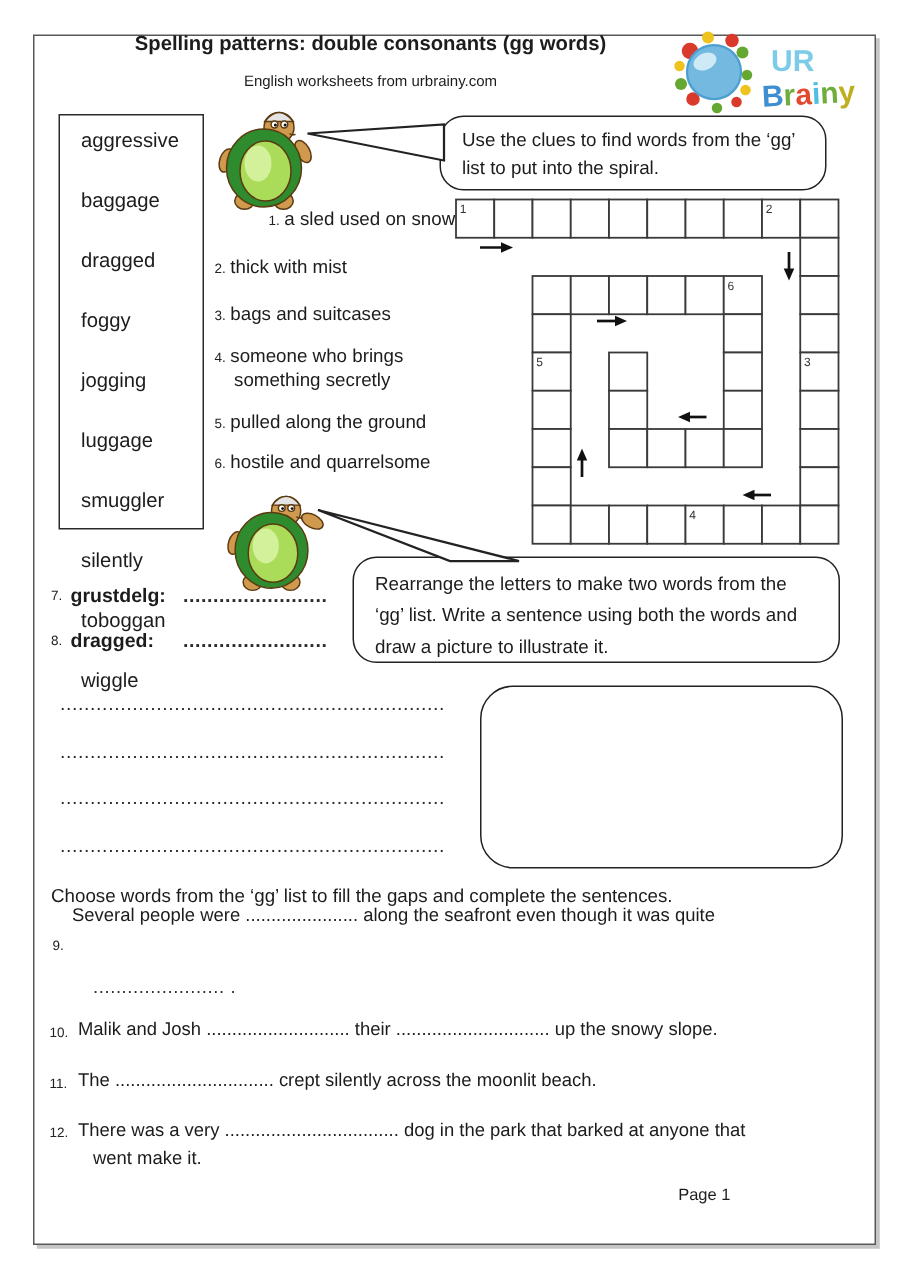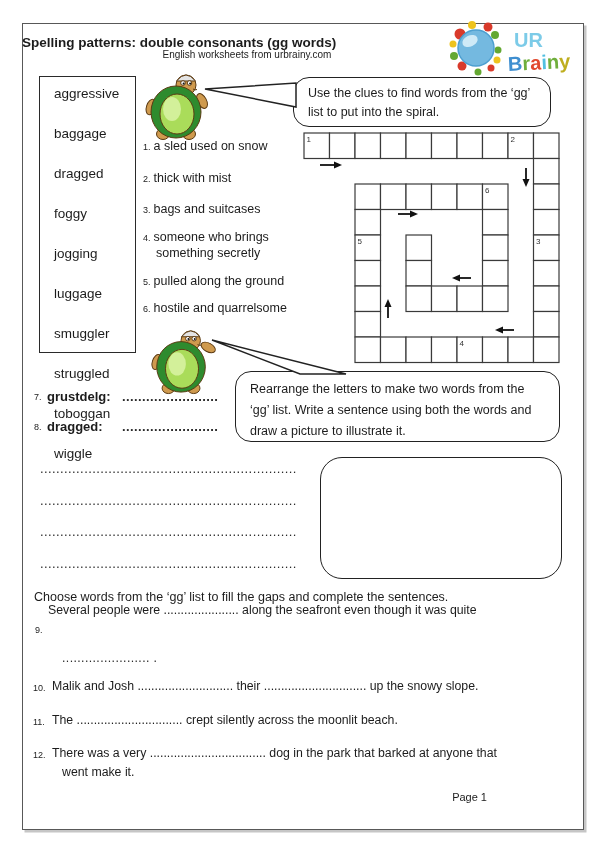--- a/index.html
+++ b/index.html
@@ -2,21 +2,21 @@
 <html><head>
 <meta charset="utf-8">
 <style>
   * { box-sizing: border-box; margin: 0; padding: 0; }
   html,body { background:#ffffff; }
   body { font-family: "Liberation Sans", "DejaVu Sans", sans-serif; color:#1c1c1c; }
   .page { position:relative; width:606px; height:857px; background:#fff; overflow:hidden; }
   .sheet-border { position:absolute; left:22px; top:23px; width:562px; height:807px;
                   border:1.6px solid #585858; box-shadow:2.5px 2.5px 0 #c6c6c6; background:#fff; }
   .abs { position:absolute; }
-  .title { left:22px; top:35px; width:450px; font-weight:bold; font-size:13.5px; }
+  .title { left:22px; top:21px; width:450px; text-align:center; font-weight:bold; font-size:13.5px; }
   .subtitle { left:22px; top:49px; width:450px; text-align:center; font-size:10px; }
   .word-list { left:39px; top:76px; width:97px; height:277px; border:1.5px solid #2a2a2a;
                display:flex; flex-direction:column; justify-content:space-between;
                padding:9px 4px 9px 14px; font-size:13.5px; background:#fff;gap:25px; }
   .bubble { border:1.6px solid #222; border-radius:16px; background:#fff; font-size:12.5px; }
   .bubble1 { left:293px; top:77px; width:258px; height:50px; padding:6px 10px 0 14px; line-height:19px; }
   .bubble2 { left:235px; top:371px; width:325px; height:71px; padding:7px 12px 0 14px; line-height:21px; }
   .clue { position:absolute; left:143px; width:155px; font-size:12.5px; line-height:15px;
           padding-left:13px; text-indent:-13px; }
   .clue .n { font-size:9px; margin-right:3px; color:#222; }
@@ -63,21 +63,21 @@
   </svg>
 
   <div class="word-list abs">
     <div>aggressive</div>
     <div>baggage</div>
     <div>dragged</div>
     <div>foggy</div>
     <div>jogging</div>
     <div>luggage</div>
     <div>smuggler</div>
-    <div>struggled</div>
+    <div>silently</div>
     <div>toboggan</div>
     <div>wiggle</div>
   </div>
 
   <div class="bubble bubble2 abs">Rearrange the letters to make two words from the ‘gg’ list. Write a sentence using both the words and draw a picture to illustrate it.</div>
   <div class="bubble bubble1 abs">Use the clues to find words from the ‘gg’ list to put into the spiral.</div>
 
   <svg class="abs overlay" style="left:0;top:0;" width="606" height="857" viewBox="0 0 606 857">
     <polygon points="205,89 296,83 296,107" fill="#ffffff" stroke="#222" stroke-width="1.5"></polygon>
     <polygon points="212,340 300,374 346,374" fill="#ffffff" stroke="#222" stroke-width="1.5"></polygon>
@@ -113,21 +113,21 @@
       <ellipse cx="39" cy="42" rx="17" ry="20" fill="#aadc5a"></ellipse>
       <ellipse cx="34" cy="37" rx="9" ry="12" fill="#d3f09a" stroke="none"></ellipse>
       <circle cx="45" cy="11" r="2.3" fill="#fff"></circle>
       <circle cx="51.5" cy="11" r="2.3" fill="#fff"></circle>
       <circle cx="45.6" cy="11.4" r="1" fill="#111" stroke="none"></circle>
       <circle cx="52.1" cy="11.4" r="1" fill="#111" stroke="none"></circle>
       <path d="M55 17 q2 1.5 4 0.5" fill="none"></path>
     </g>
   </svg>
 
-  <div class="clue" style="top:139px;">
+  <div class="clue" style="top:139px;margin-left:36px;">
     <span class="n">1.</span><span>a sled used on snow</span>
   </div>
   <div class="clue" style="top:171px;">
     <span class="n">2.</span><span>thick with mist</span>
   </div>
   <div class="clue" style="top:202px;">
     <span class="n">3.</span><span>bags and suitcases</span>
   </div>
   <div class="clue" style="top:230px; width:140px;">
     <span class="n">4.</span><span>someone who brings something secretly</span>

